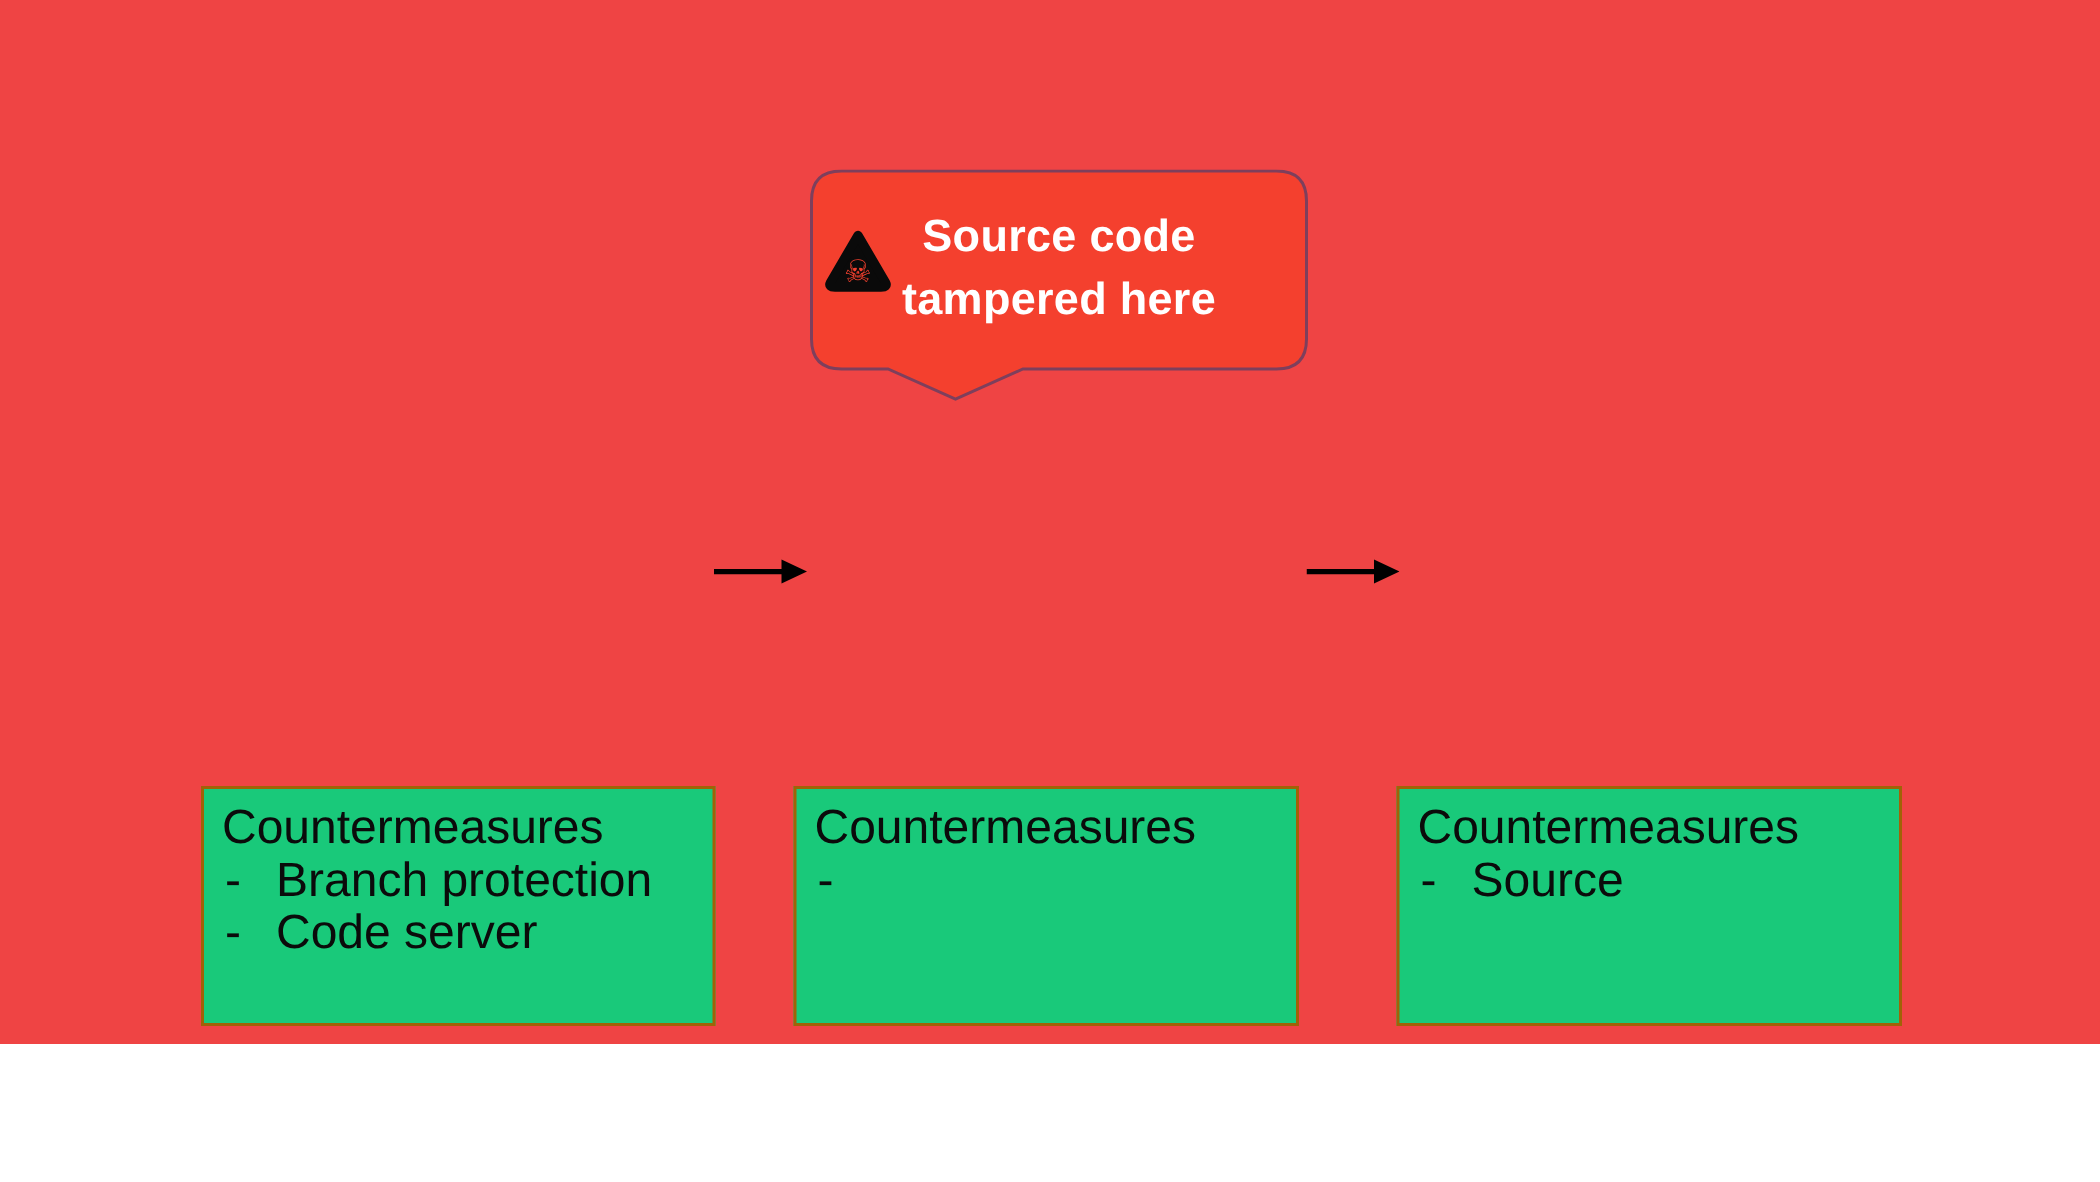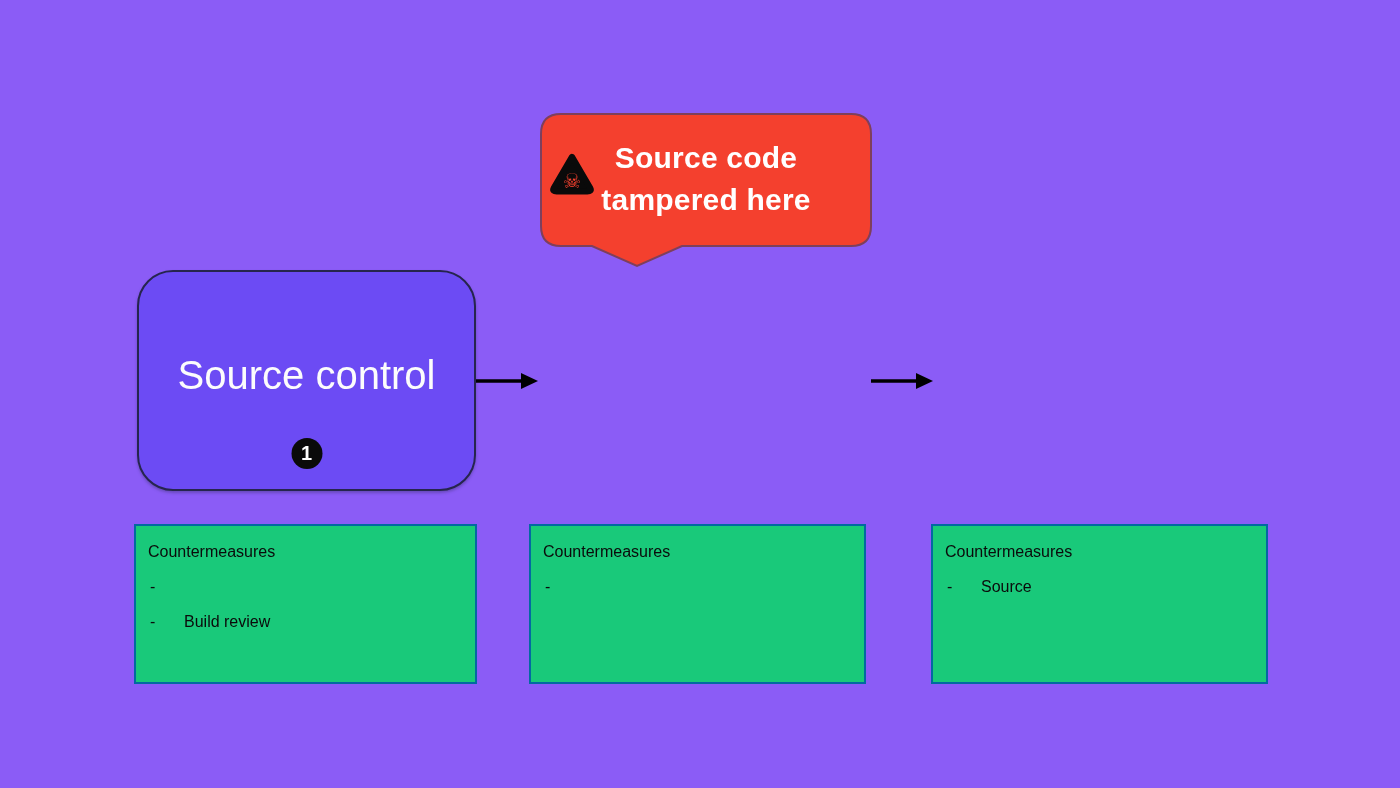--- a/index.html
+++ b/index.html
@@ -4,22 +4,22 @@
 <style>
   html, body {
     margin: 0;
     padding: 0;
     background: #ffffff;
     font-family: "Liberation Sans", sans-serif;
   }
   #canvas {
     position: relative;
     width: 1400px;
-    height: 788px;
-    background: #8b5cf6;
+    height: 696px;
+    background: #ef4444;
     overflow: hidden;
   }
   
   .callout-svg {
     position: absolute;
     left: 540px;
     top: 113px;
     width: 332px;
     height: 156px;
   }
@@ -89,24 +89,24 @@
     height: 20px;
   }
   #arrow-1 { left: 476px; }
   #arrow-2 { left: 871px; }
   
   .cm-box {
     position: absolute;
     top: 524px;
     height: 160px;
     background: #19C97A;
-    border: 2px solid #0369a1;
+    border: 2px solid #a16207;
     box-sizing: border-box;
     color: #0B0B0B;
-    font-size: 16px;
+    font-size: 32px;
     line-height: 35px;
     padding: 8px 12px;
   }
   #cm-1 { left: 134px; width: 343px; }
   #cm-2 { left: 529px; width: 337px; }
   #cm-3 { left: 931px; width: 337px; }
   .cm-item { display: flex; }
   .cm-dash {
     width: 36px;
     flex: 0 0 36px;
@@ -124,45 +124,42 @@
   </svg>
   <div class="callout-text">
     <div>Source code</div>
     <div>tampered here</div>
   </div>
   <svg class="skull-icon" viewBox="0 0 60 54" xmlns="http://www.w3.org/2000/svg">
     <path d="M30 6 L54 47 Q56 51 50 51 L10 51 Q4 51 6 47 Z" fill="#0A0A0A" stroke="#0A0A0A" stroke-width="8" stroke-linejoin="round"></path>
     <text x="30" y="47" text-anchor="middle" font-size="27" fill="#F4402E">☠</text>
   </svg>
 
-  <div class="node" id="node-1">
-    <div class="node-label">Source control</div>
-    <div class="node-badge">1</div>
-  </div>
 
   <svg class="arrow" id="arrow-1" viewBox="0 0 62 20" xmlns="http://www.w3.org/2000/svg">
     <line x1="0" y1="10" x2="47" y2="10" stroke="#000000" stroke-width="3.5"></line>
     <polygon points="45,2 62,10 45,18" fill="#000000"></polygon>
   </svg>
 
 
   <svg class="arrow" id="arrow-2" viewBox="0 0 62 20" xmlns="http://www.w3.org/2000/svg">
     <line x1="0" y1="10" x2="47" y2="10" stroke="#000000" stroke-width="3.5"></line>
     <polygon points="45,2 62,10 45,18" fill="#000000"></polygon>
   </svg>
 
 
   <div class="cm-box" id="cm-1">
     <div class="cm-title">Countermeasures</div>
     <div class="cm-item">
       <span class="cm-dash">-</span>
+      <span>Branch protection</span>
     </div>
     <div class="cm-item">
       <span class="cm-dash">-</span>
-      <span>Build review</span>
+      <span>Code server</span>
     </div>
   </div>
 
   <div class="cm-box" id="cm-2">
     <div class="cm-title">Countermeasures</div>
     <div class="cm-item">
       <span class="cm-dash">-</span>
     </div>
   </div>
 

